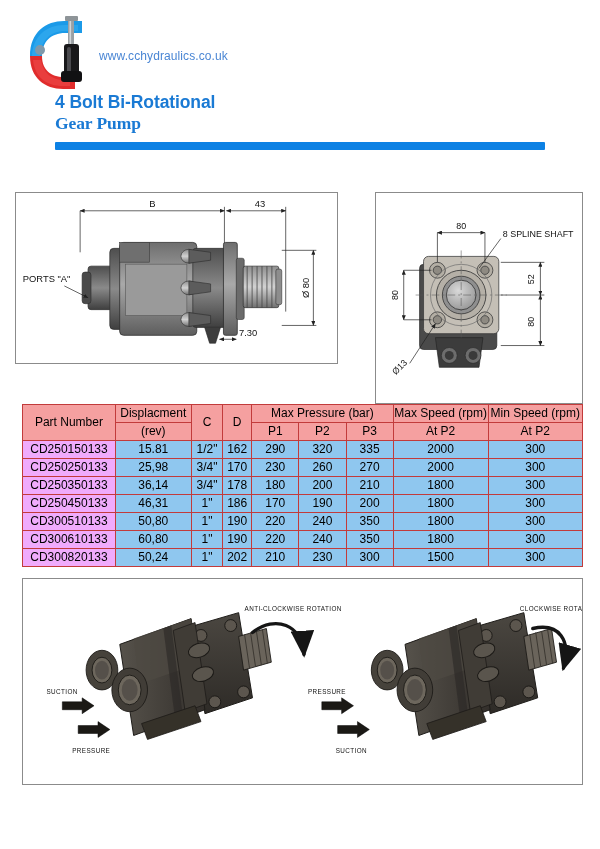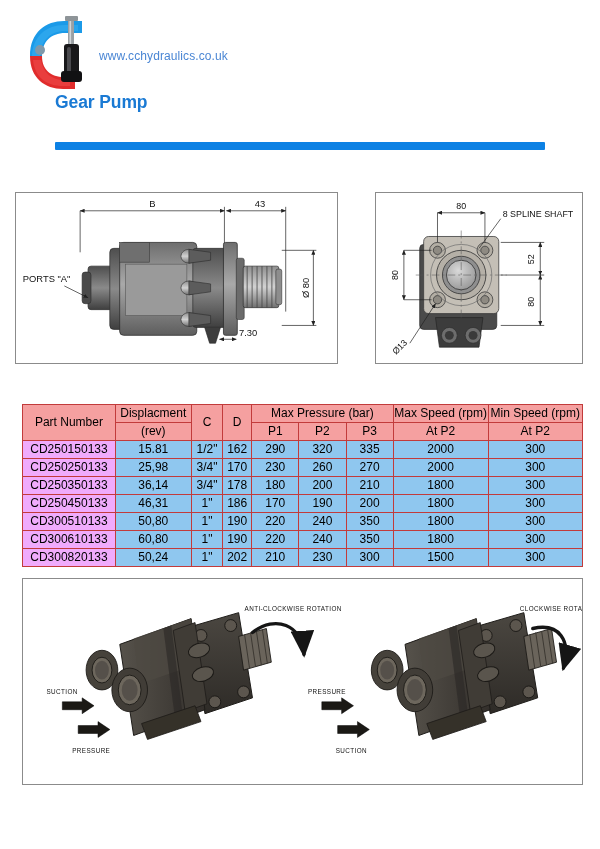--- a/index.html
+++ b/index.html
@@ -23,34 +23,34 @@
     position: absolute; left: 99px; top: 49px;
     font-size: 12px; color: #4a86d4; letter-spacing: .1px;
     white-space: nowrap;
   }
 
   #product-title {
     position: absolute; left: 55px; top: 92px;
     font-size: 17.5px; font-weight: bold; color: #1a7ad4;
     line-height: 21px; letter-spacing: -.1px;
   }
-  #product-title .l2 { display: block; }
+  #product-title .l2 { display: block; font-family: Liberation Serif, serif; }
 
   #title-rule {
     position: absolute; left: 55px; top: 142px;
     width: 490px; height: 8px; background: #0d81e4; border-radius: 1px;
   }
 
   
   .panel {
     position: absolute; background: #fff;
     border: 1px solid #8b8b8b;
   }
   #panel-side  { left: 15px;  top: 192px; width: 323px; height: 172px; }
-  #panel-front { left: 375px; top: 192px; width: 208px; height: 172px; }
+  #panel-front { left: 375px; top: 192px; width: 208px; height: 212px; }
   #panel-rotation { left: 22px; top: 578px; width: 561px; height: 207px; }
 
   .panel svg { display: block; width: 100%; height: 100%; }
 
   
   #spec-table-wrap { position: absolute; left: 22px; top: 404px; width: 561px; }
   table#spec-table {
     border-collapse: collapse; width: 561px;
     font-size: 12px; color: #000;
   }
@@ -95,20 +95,21 @@
 
       <rect x="44" y="28" width="15" height="33" rx="3" fill="#18181a"></rect>
       <rect x="47" y="31" width="4" height="27" rx="2" fill="#4a4a4e"></rect>
       <rect x="41" y="55" width="21" height="11" rx="3" fill="#111113"></rect>
     </svg>
   </div>
 
   <div id="site-url">www.cchydraulics.co.uk</div>
 
   <div id="product-title">
+    <span>4 Bolt Bi-Rotational</span>
     <span class="l2">Gear Pump</span>
   </div>
 
   <div id="title-rule"></div>
 </div>
 
 <div class="panel" id="panel-side">
   <svg viewBox="0 0 323 172">
     <defs>
       <linearGradient id="gmid" x1="0" y1="0" x2="0" y2="1">

